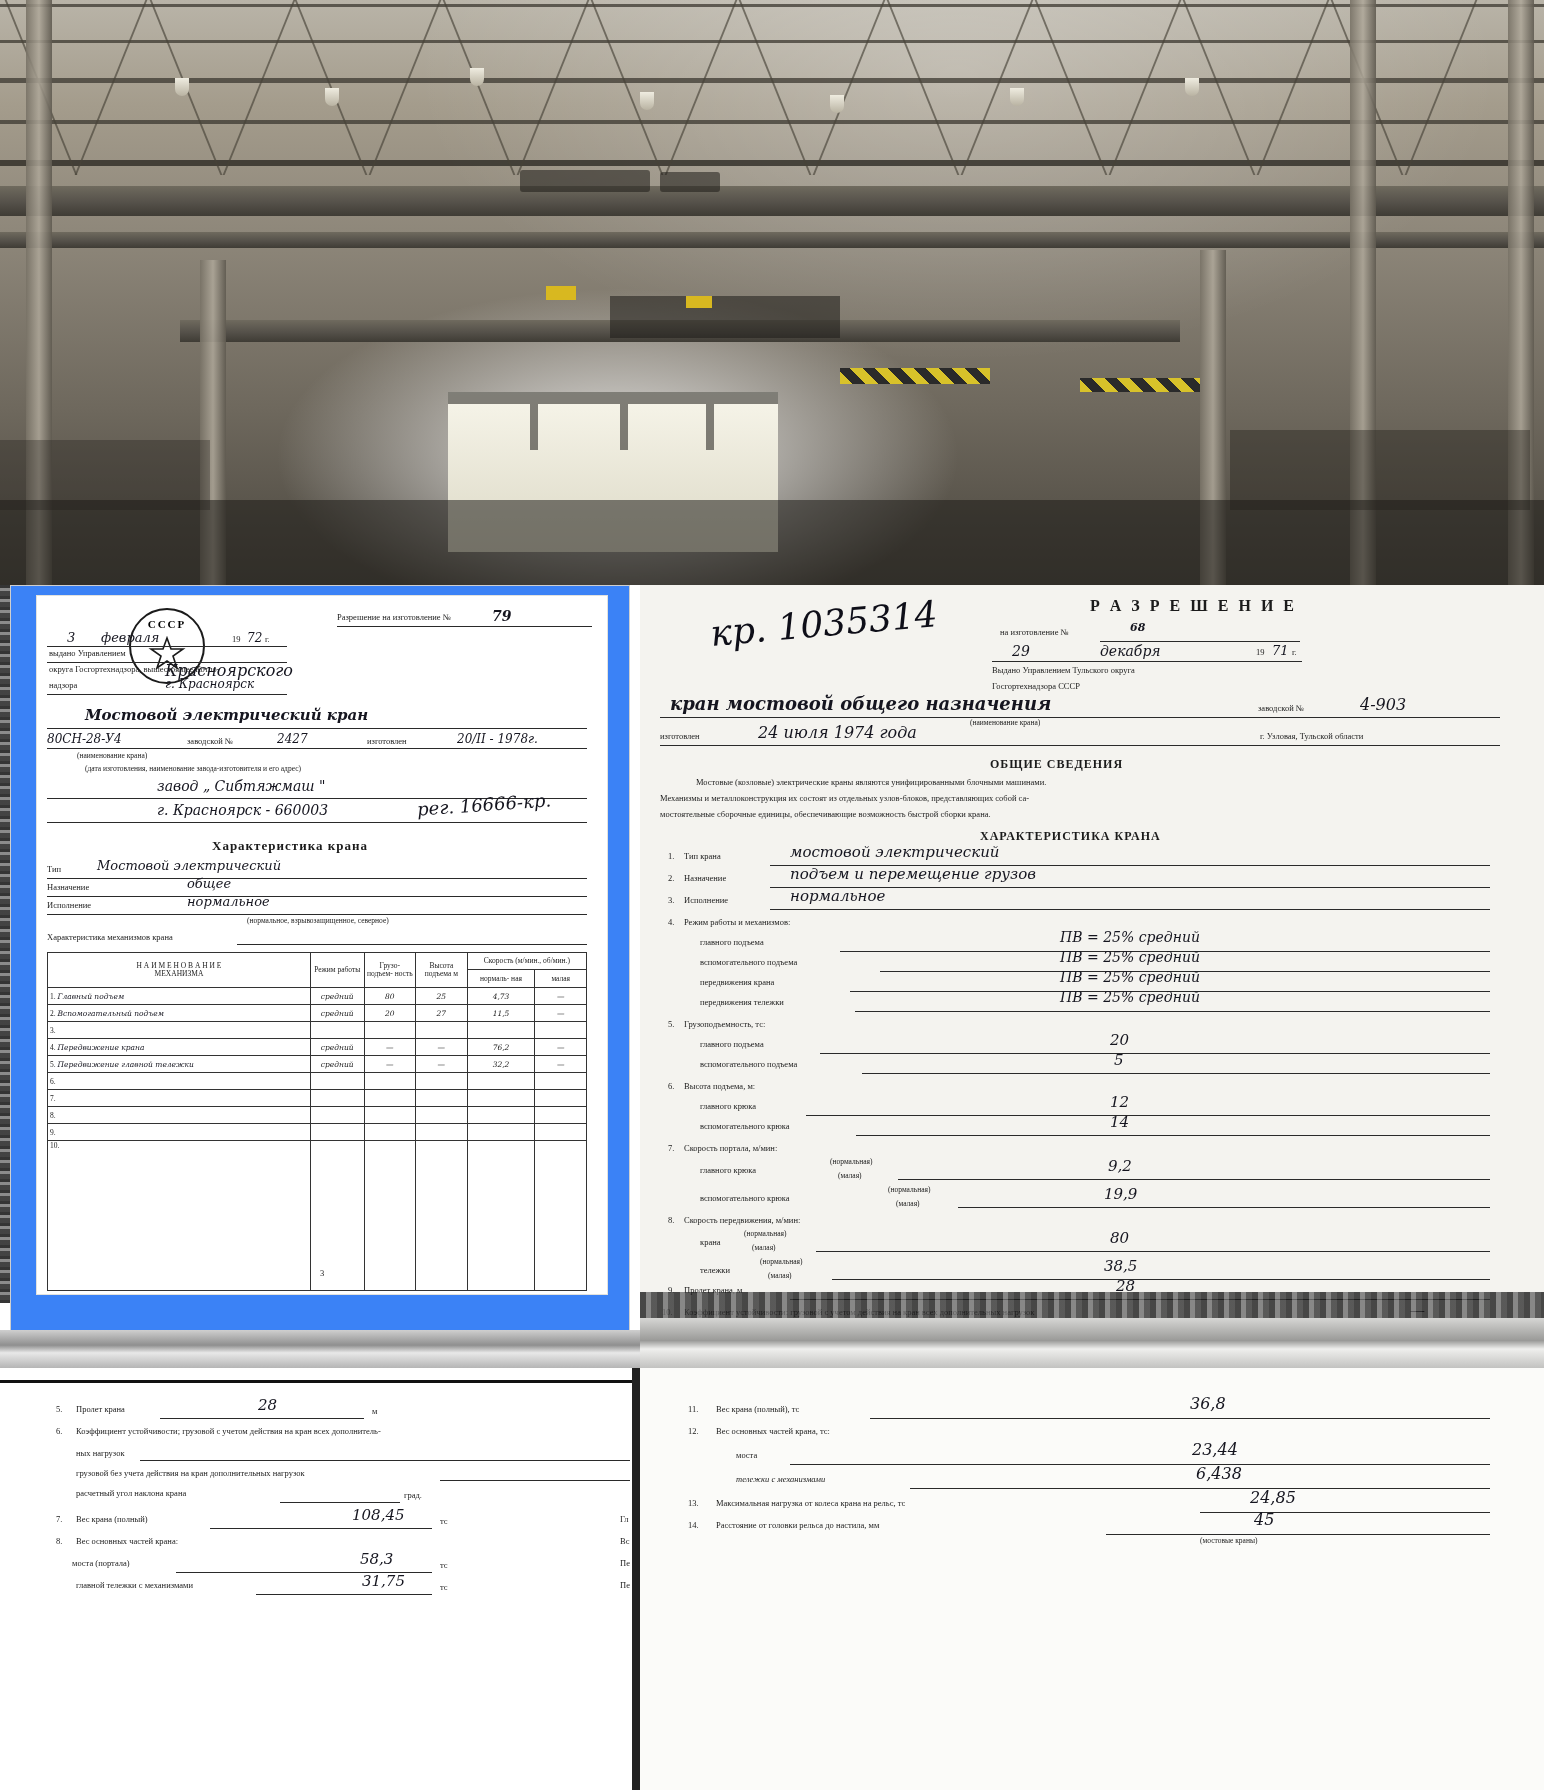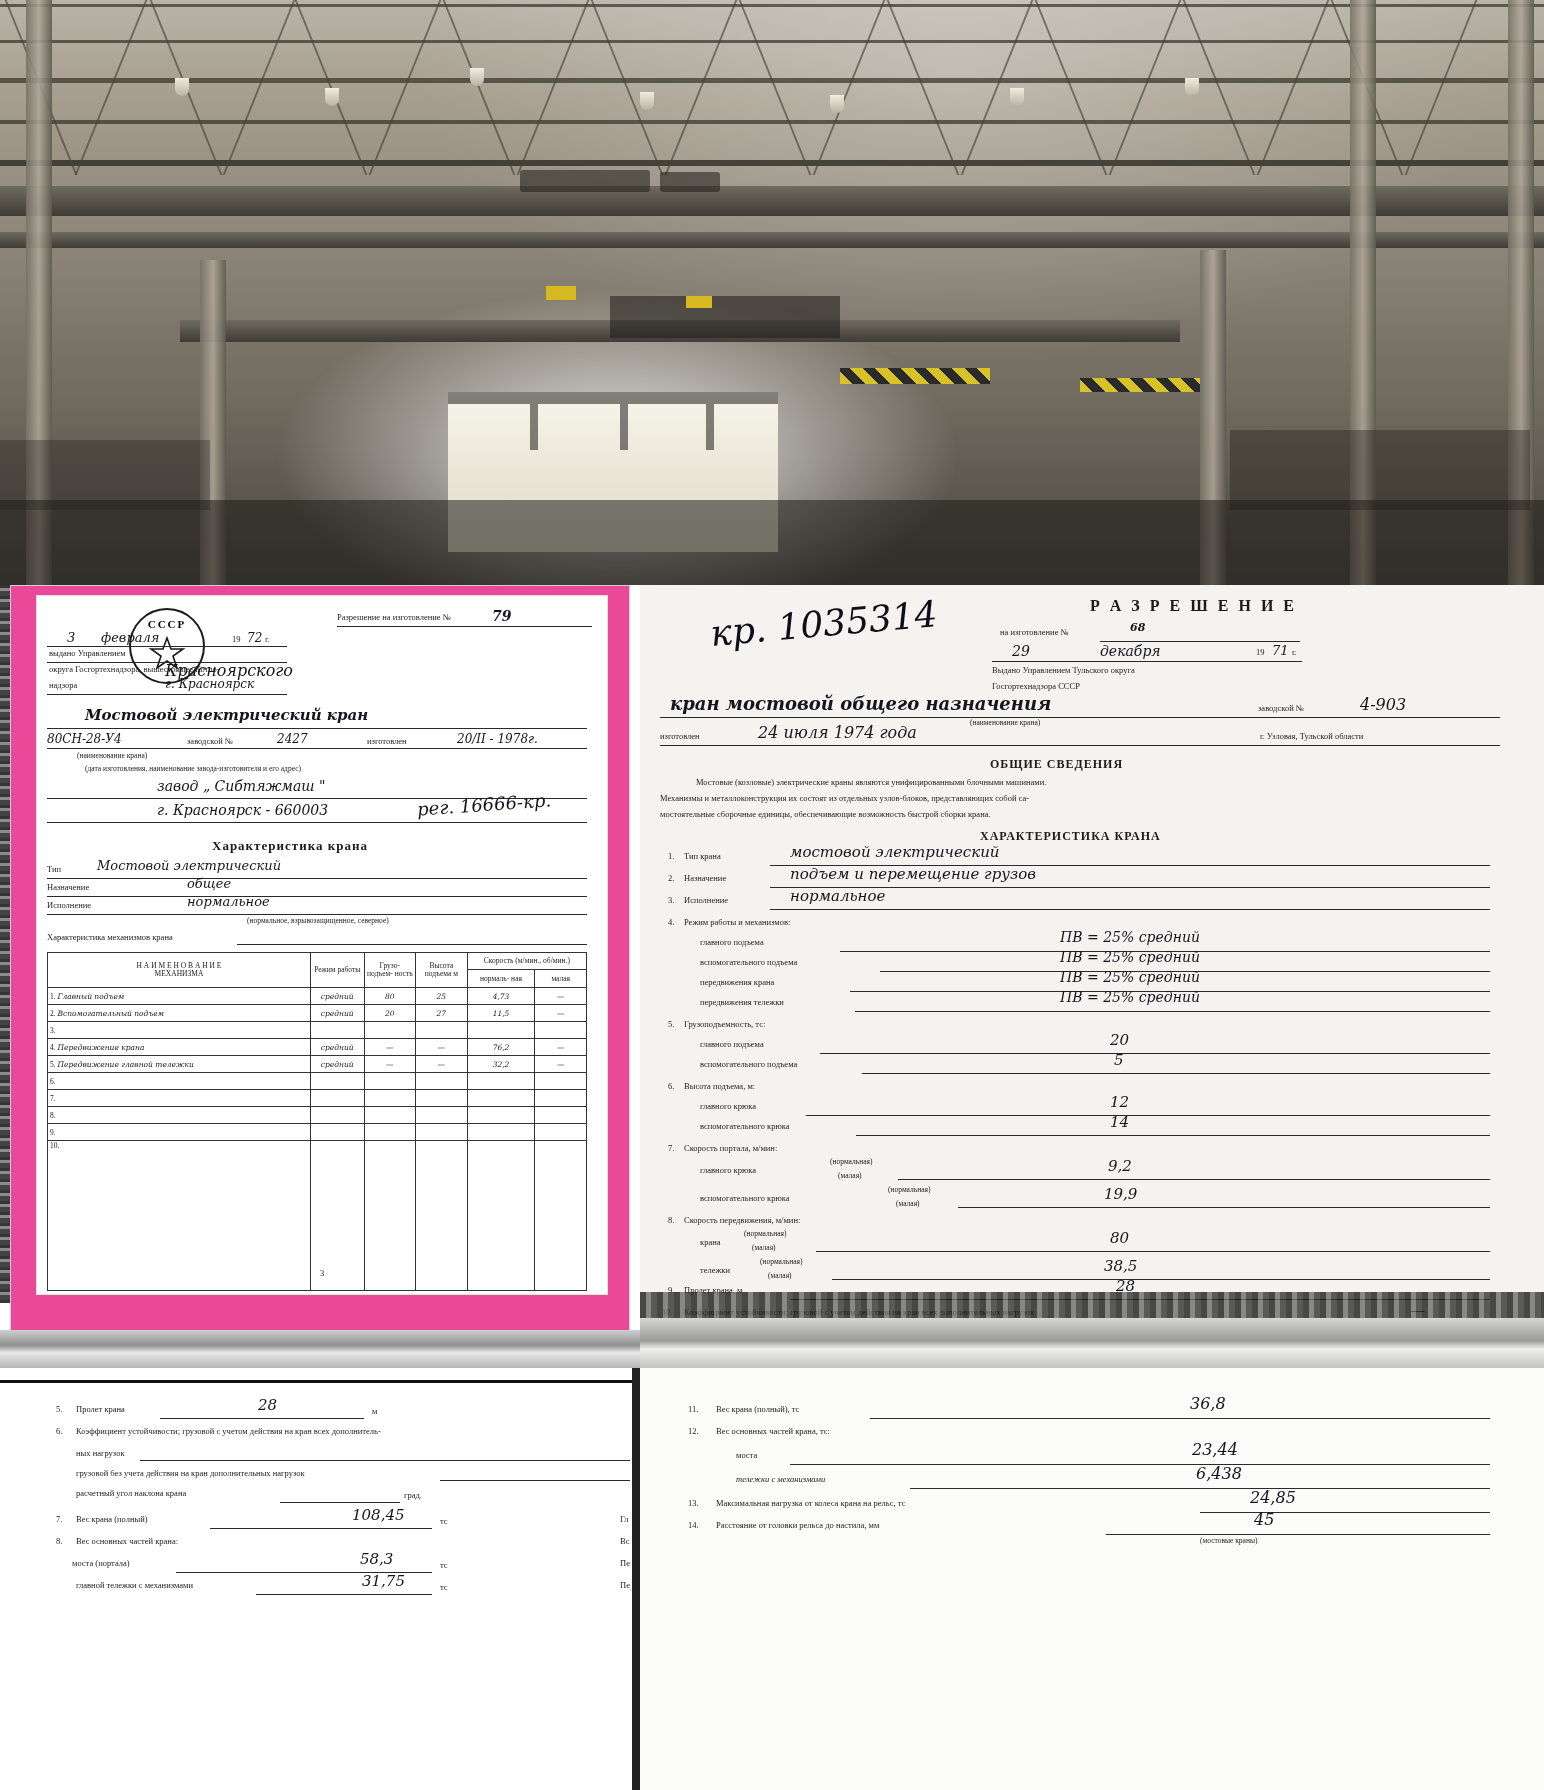--- a/index.html
+++ b/index.html
@@ -21,21 +21,21 @@
   .hatch{position:absolute;background:repeating-linear-gradient(45deg,#d8c22a 0 9px,#2a2a2a 9px 18px);}
   .window{position:absolute;background:linear-gradient(180deg,#f7f5ea,#dcd9c6);}
   .dark{position:absolute;background:rgba(30,28,24,.55);}
   .lamp{position:absolute;width:14px;height:18px;border-radius:0 0 8px 8px;
         background:linear-gradient(180deg,#efece0,#b9b3a2);}
 
   
   .sheet{position:absolute;background:#fff;}
   .sheetL{left:10px;top:585px;width:620px;height:934px;
           box-shadow:0 0 0 1px #cfcfcf inset;
-          background:#ec4899;}
+          background:#3b82f6;}
   .sheetL .inner{position:absolute;left:26px;top:10px;width:570px;height:698px;background:#fff;
           border:1px solid #e2e2de;}
   .sheetR{left:640px;top:585px;width:904px;height:735px;background:#f4f3ef;}
   .sheetBL{left:0;top:1368px;width:640px;height:422px;background:#fff;}
   .sheetBR{left:640px;top:1368px;width:904px;height:422px;background:#fbfbf9;}
 
   .gray-strip{position:absolute;left:0;top:1330px;width:1544px;height:38px;
               background:linear-gradient(180deg,#cfcfcf,#8f8f8f 40%,#e8e8e8 60%,#b5b5b5);}
   .gray-strip2{position:absolute;left:640px;top:1318px;width:904px;height:50px;
               background:linear-gradient(180deg,#d6d6d4,#9a9a98 45%,#efefed 62%,#c2c2c0);}

